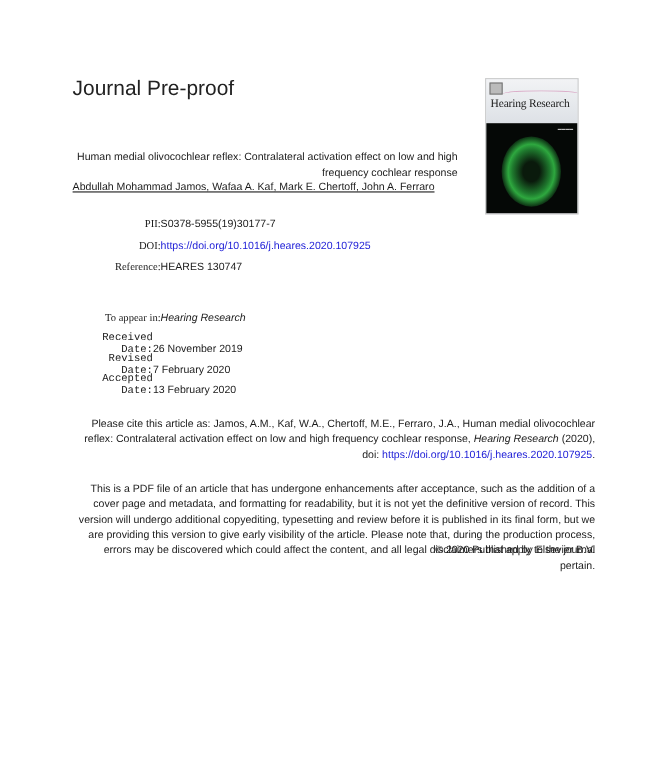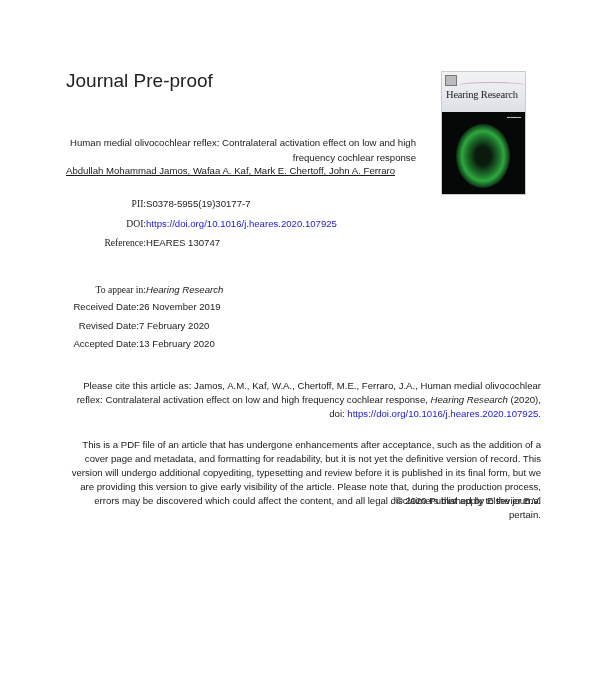--- a/index.html
+++ b/index.html
@@ -7,21 +7,21 @@
          font-family: "Liberation Sans", sans-serif; color: #1a1a1a; }
   .abs { position: absolute; text-align: right; }
   .journal-label { left: 66px; top: 70px; font-size: 19px; color: #222; }
   .title { left: 66px; top: 125px; width: 350px; font-size: 9.6px; line-height: 15px; margin-top: 10px; }
   .authors { left: 66px; top: 165px; font-size: 9.6px; text-decoration: underline; }
   .meta-row { left: 66px; font-size: 9.6px; }
   .meta-label { display: inline-block; width: 80px; font-family: Liberation Serif, serif; }
   .meta-value { display: inline-block; }
   .link { color: #1a1ad6; }
   .italic { font-style: italic; }
-  .date-label { display: inline-block; width: 73px; }
+  .date-label { display: inline-block; width: 73px; font-family: Liberation Mono, monospace; }
   .para { left: 66px; width: 475px; font-size: 9.6px; line-height: 14px; }
   .cover { left: 441px; top: 71px; width: 83px; height: 122px; border: 1px solid #ccc; background: #e9ecef; overflow: hidden; }
   .cover-top { height: 40px; position: relative; background: linear-gradient(180deg, #f2f3f5, #dde1e6); }
   .cover-logo { position: absolute; left: 3px; top: 3px; width: 10px; height: 9px; border: 1px solid #777; background: #bbb; }
   .cover-title { position: absolute; left: 4px; top: 17px; font-family: "Liberation Serif", serif; font-size: 10.5px; color: #222; white-space: nowrap; letter-spacing: -0.2px; }
   .cover-swoosh { position: absolute; left: 15px; top: 10px; width: 70px; height: 6px; border-top: 1px solid #d9a6c4; border-radius: 50%; }
   .cover-img { height: 82px; background: #050806; position: relative; }
   .cover-sub { position: absolute; right: 4px; top: 3px; font-size: 3.5px; color: #bbb; }
   .cell { position: absolute; left: 14px; top: 12px; width: 54px; height: 64px; border-radius: 50%;
           background: radial-gradient(ellipse at center, #0a1a0c 20%, #1f7a2e 45%, #2ea83f 55%, rgba(20,80,30,0.6) 70%, rgba(0,0,0,0) 80%); }

